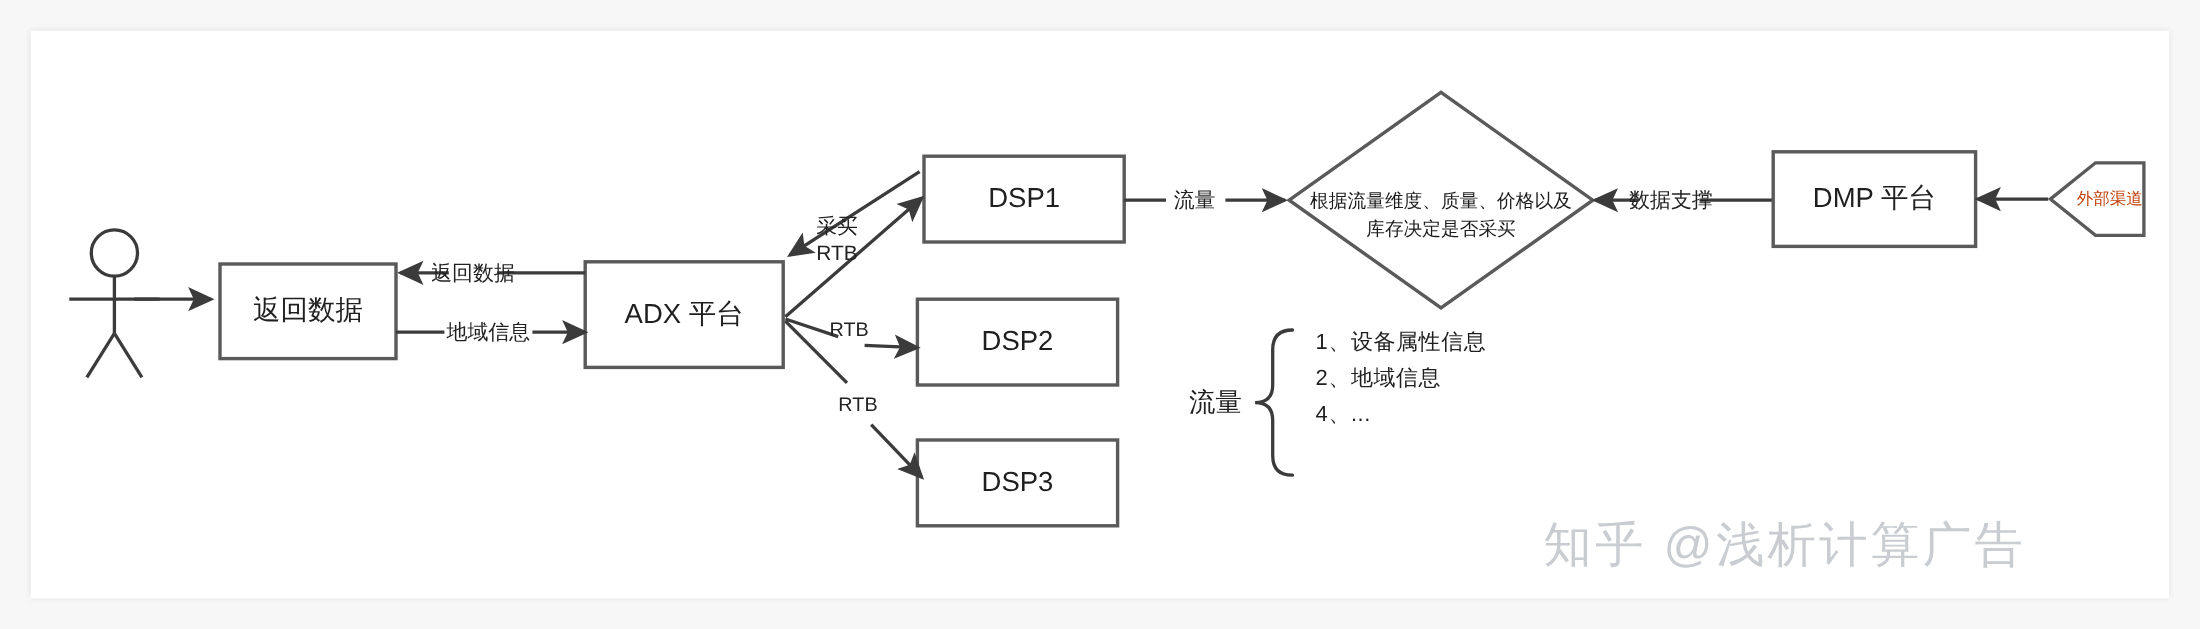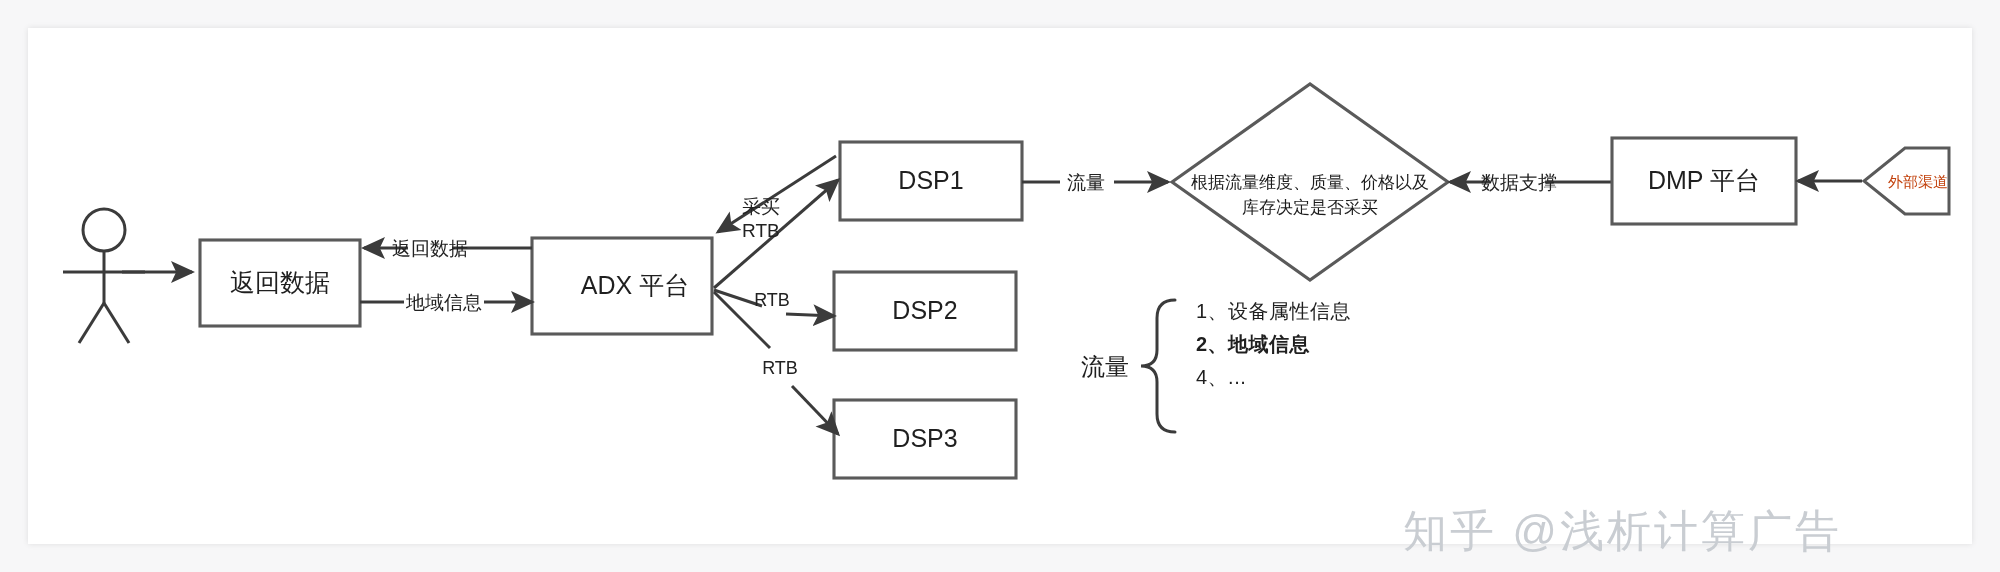--- a/index.html
+++ b/index.html
@@ -107,21 +107,21 @@
       <line x1="1862" y1="181" x2="1798" y2="181" stroke="#3b3b3b" stroke-width="3" marker-end="url(#arrow)"></line>
 
       <polygon points="1905,148 1949,148 1949,214 1905,214 1864,181" fill="#ffffff" stroke="#5a5a5a" stroke-width="3"></polygon>
 
       <path d="M1175,300 q-18,0 -18,18 v32 q0,16 -16,16 q16,0 16,16 v32 q0,18 18,18" fill="none" stroke="#3b3b3b" stroke-width="3" stroke-linecap="round"></path>
     </g>
   </svg>
 
   <div class="lbl node-label ctr" style="left:280px;top:283px;">返回数据</div>
 
-  <div class="lbl node-label ctr" style="left:622px;top:286px;margin-left:13px;">ADX 平台</div>
+  <div class="lbl node-label ctr" style="left:622px;top:286px;">ADX 平台</div>
 
   <div class="lbl node-label ctr" style="left:931px;top:181px;">DSP1</div>
 
   <div class="lbl node-label ctr" style="left:925px;top:311px;">DSP2</div>
 
   <div class="lbl node-label ctr" style="left:925px;top:439px;">DSP3</div>
 
   <div class="lbl node-label ctr" style="left:1704px;top:181px;">DMP 平台</div>
 
   <div class="lbl ext-label ctr" style="left:1918px;top:182px;">外部渠道</div>
@@ -145,19 +145,19 @@
   <div class="lbl edge-label-sm ctr" style="left:780px;top:368px;">RTB</div>
 
   <div class="lbl edge-label ctr" style="left:1086px;top:183px;">流量</div>
 
   <div class="lbl edge-label ctr" style="left:1519px;top:183px;">数据支撑</div>
 
   <div class="lbl list-title ctr" style="left:1105px;top:367px;">流量</div>
 
   <div style="position:absolute;left:1196px;top:299px;">
     <div class="lbl list-item" style="position:static;margin-bottom:8px;">1、设备属性信息</div>
-    <div class="lbl list-item" style="position:static;margin-bottom:8px;font-weight:bold;">2、地域信息</div>
+    <div class="lbl list-item" style="position:static;margin-bottom:8px;">2、地域信息</div>
     <div class="lbl list-item" style="position:static;">4、...</div>
   </div>
 
-  <div class="watermark" style="left:1403px;top:466px;margin-top:36px;">知乎 @浅析计算广告</div>
+  <div class="watermark" style="left:1403px;top:466px;">知乎 @浅析计算广告</div>
 
 </div>
 
 </body></html>

